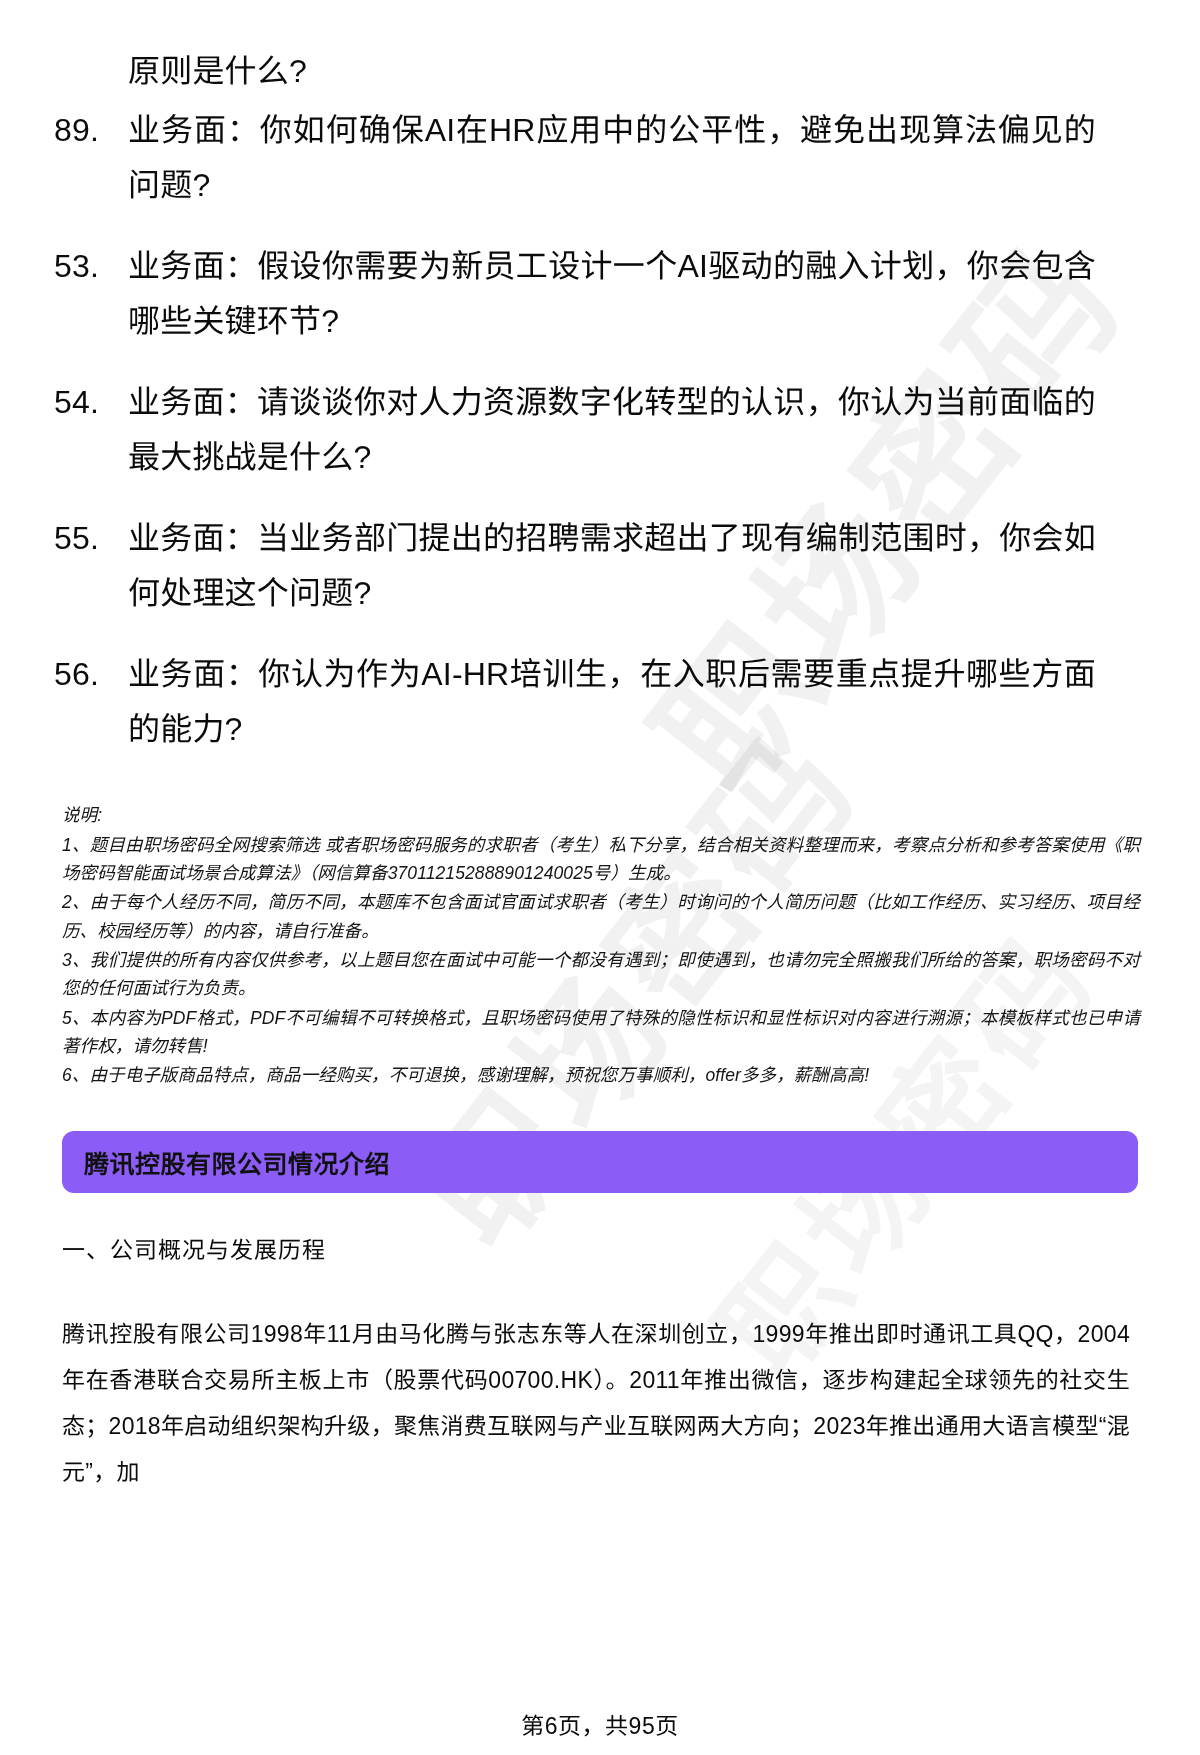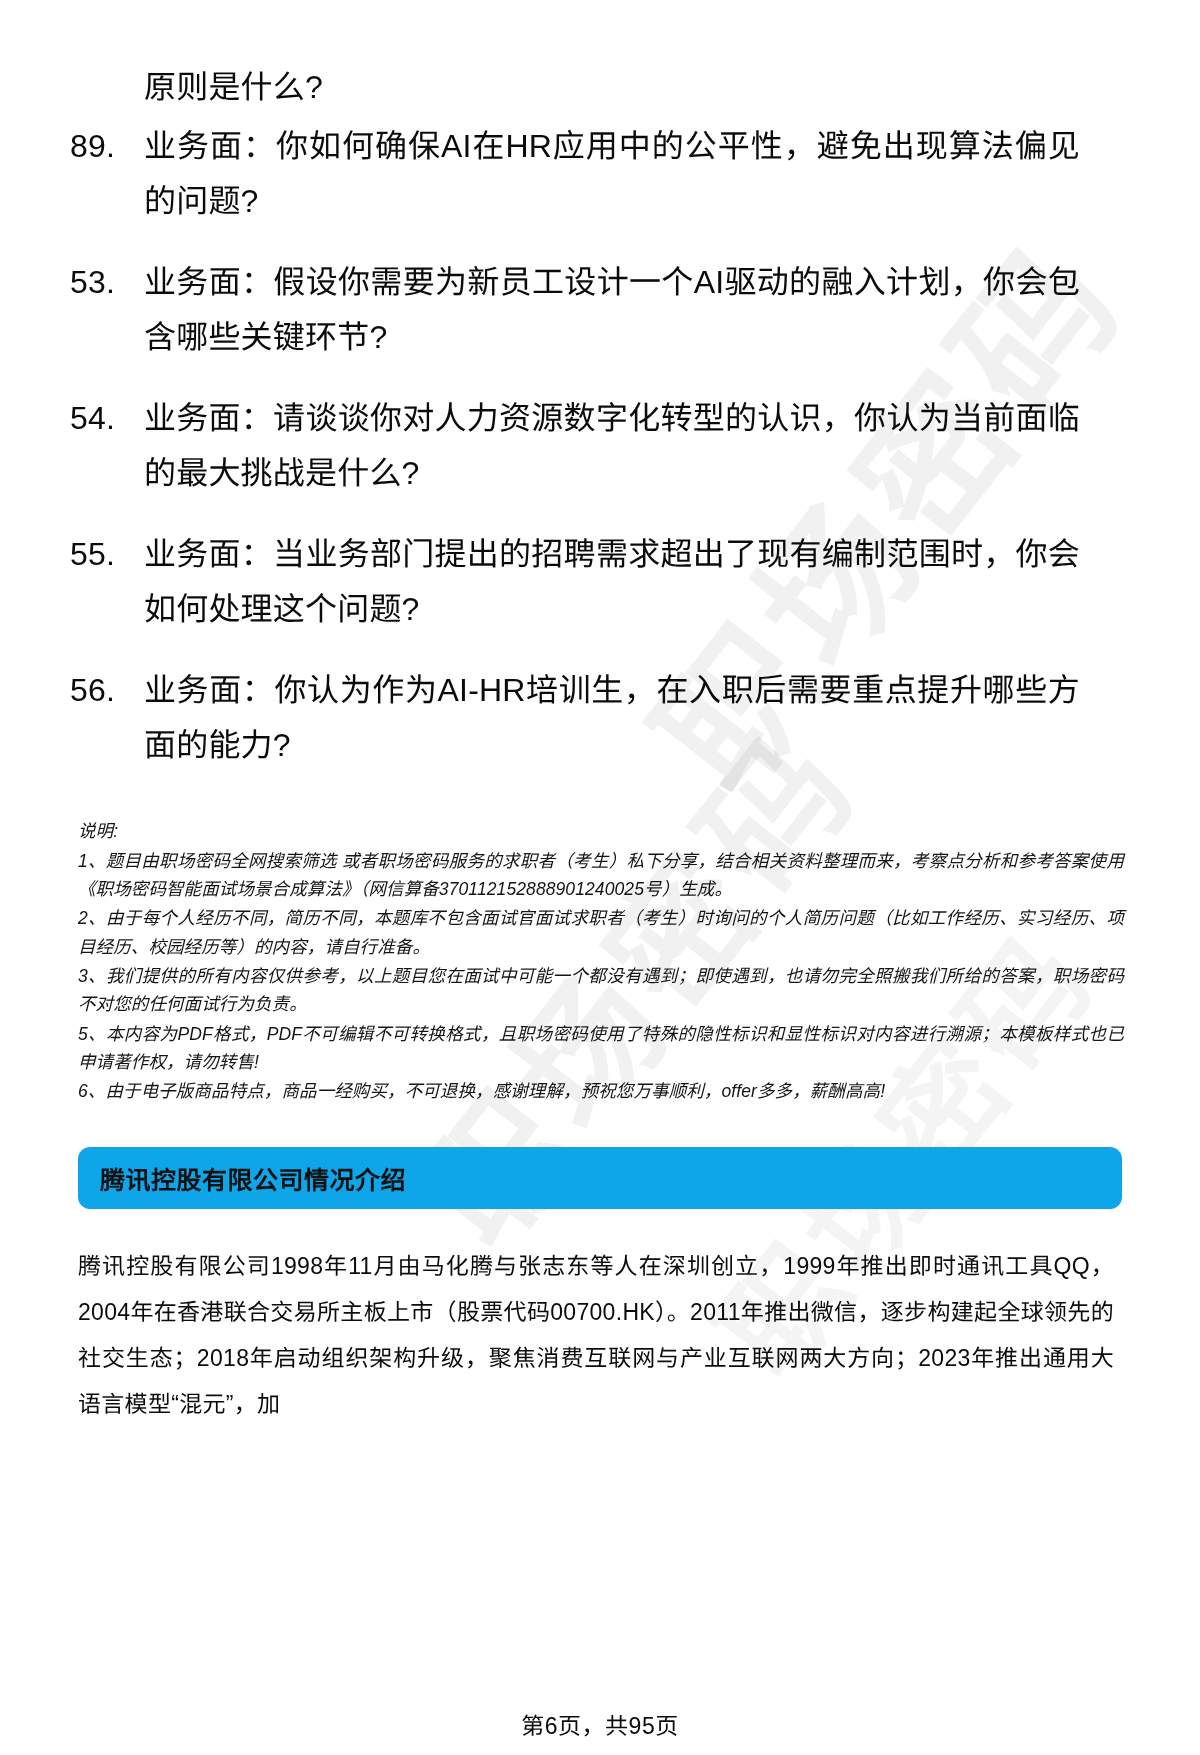--- a/index.html
+++ b/index.html
@@ -42,21 +42,21 @@
     font-family: "Liberation Sans", "DejaVu Sans", sans-serif;
   }
   .wm-a { left: 560px;  top: 400px;  transform: rotate(-52deg); }
   .wm-b { left: 330px;  top: 880px;  transform: rotate(-52deg); font-size: 140px; }
   .wm-c { left: 640px;  top: 1060px; transform: rotate(-52deg); font-size: 120px; color: rgba(0,0,0,0.045); }
 
   
   .content {
     position: relative;
     z-index: 1;
-    padding: 16px;
+    padding: 0;
   }
 
   
   .q-wrap {
     padding: 44px 104px 0 54px;
   }
   .q-cont {
     font-size: 32px;
     line-height: 1.72;
     margin: 0 0 4px 0;
@@ -201,26 +201,27 @@
     <div class="notes">
       <p class="note note-title">说明:</p>
       <p class="note">1、题目由职场密码全网搜索筛选 或者职场密码服务的求职者（考生）私下分享，结合相关资料整理而来，考察点分析和参考答案使用《职场密码智能面试场景合成算法》（网信算备370112152888901240025号）生成。</p>
       <p class="note">2、由于每个人经历不同，简历不同，本题库不包含面试官面试求职者（考生）时询问的个人简历问题（比如工作经历、实习经历、项目经历、校园经历等）的内容，请自行准备。</p>
       <p class="note">3、我们提供的所有内容仅供参考，以上题目您在面试中可能一个都没有遇到；即使遇到，也请勿完全照搬我们所给的答案，职场密码不对您的任何面试行为负责。</p>
       <p class="note">5、本内容为PDF格式，PDF不可编辑不可转换格式，且职场密码使用了特殊的隐性标识和显性标识对内容进行溯源；本模板样式也已申请著作权，请勿转售!</p>
       <p class="note">6、由于电子版商品特点，商品一经购买，不可退换，感谢理解，预祝您万事顺利，offer多多，薪酬高高!</p>
     </div>
 
     <div class="banner-wrap">
-      <div class="banner" style="background: #0ea5e9;">
+      <div class="banner" style="background: #8b5cf6;">
         <span class="banner-title">腾讯控股有限公司情况介绍</span>
       </div>
     </div>
 
     <div class="prose">
+      <h3>一、公司概况与发展历程</h3>
       <p>腾讯控股有限公司1998年11月由马化腾与张志东等人在深圳创立，1999年推出即时通讯工具QQ，2004年在香港联合交易所主板上市（股票代码00700.HK）。2011年推出微信，逐步构建起全球领先的社交生态；2018年启动组织架构升级，聚焦消费互联网与产业互联网两大方向；2023年推出通用大语言模型“混元”，加</p>
     </div>
 
   </div>
 
   <div class="footer">第6页，共95页</div>
 
 </div>
 
 </body></html>

